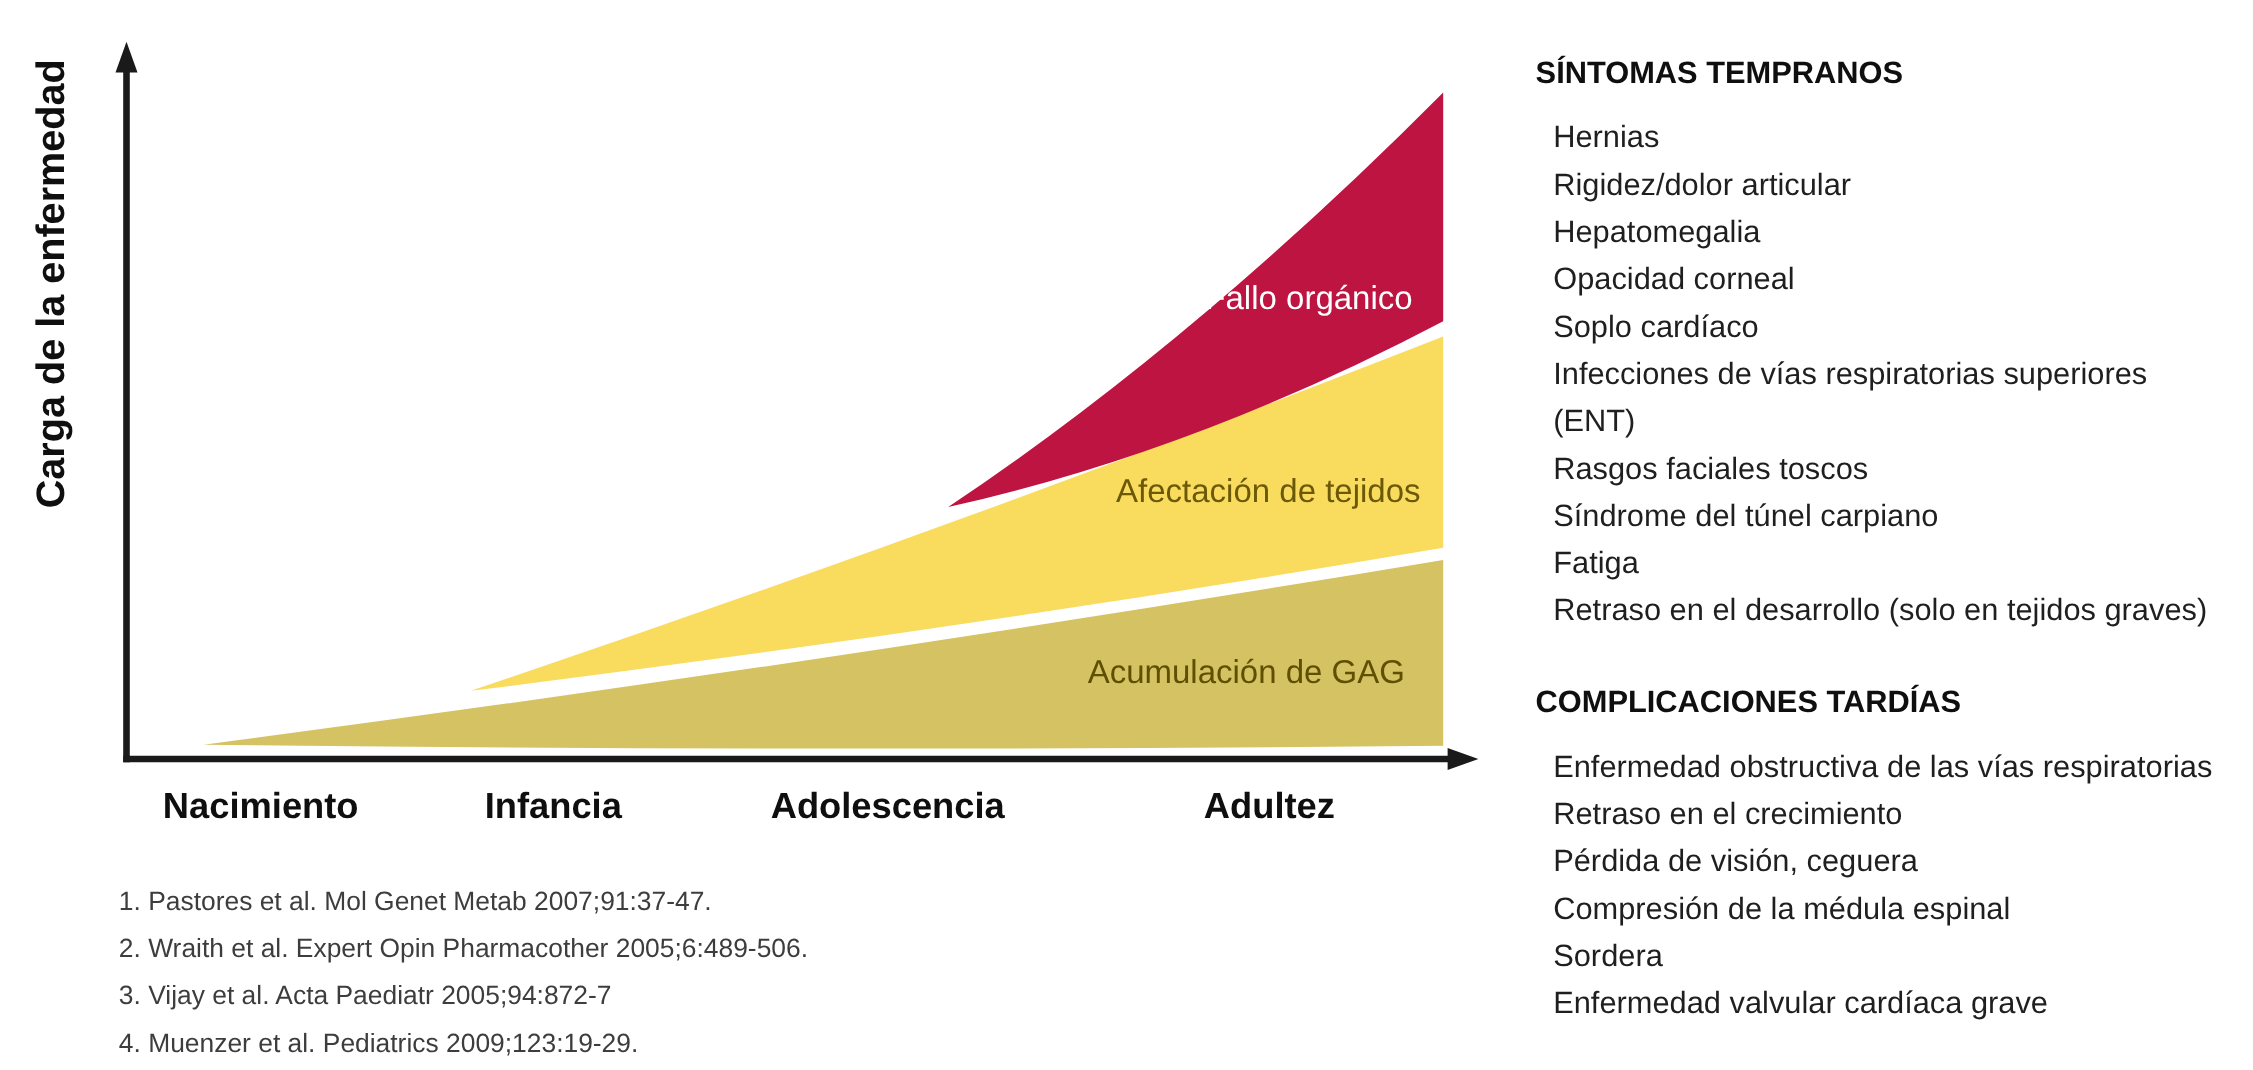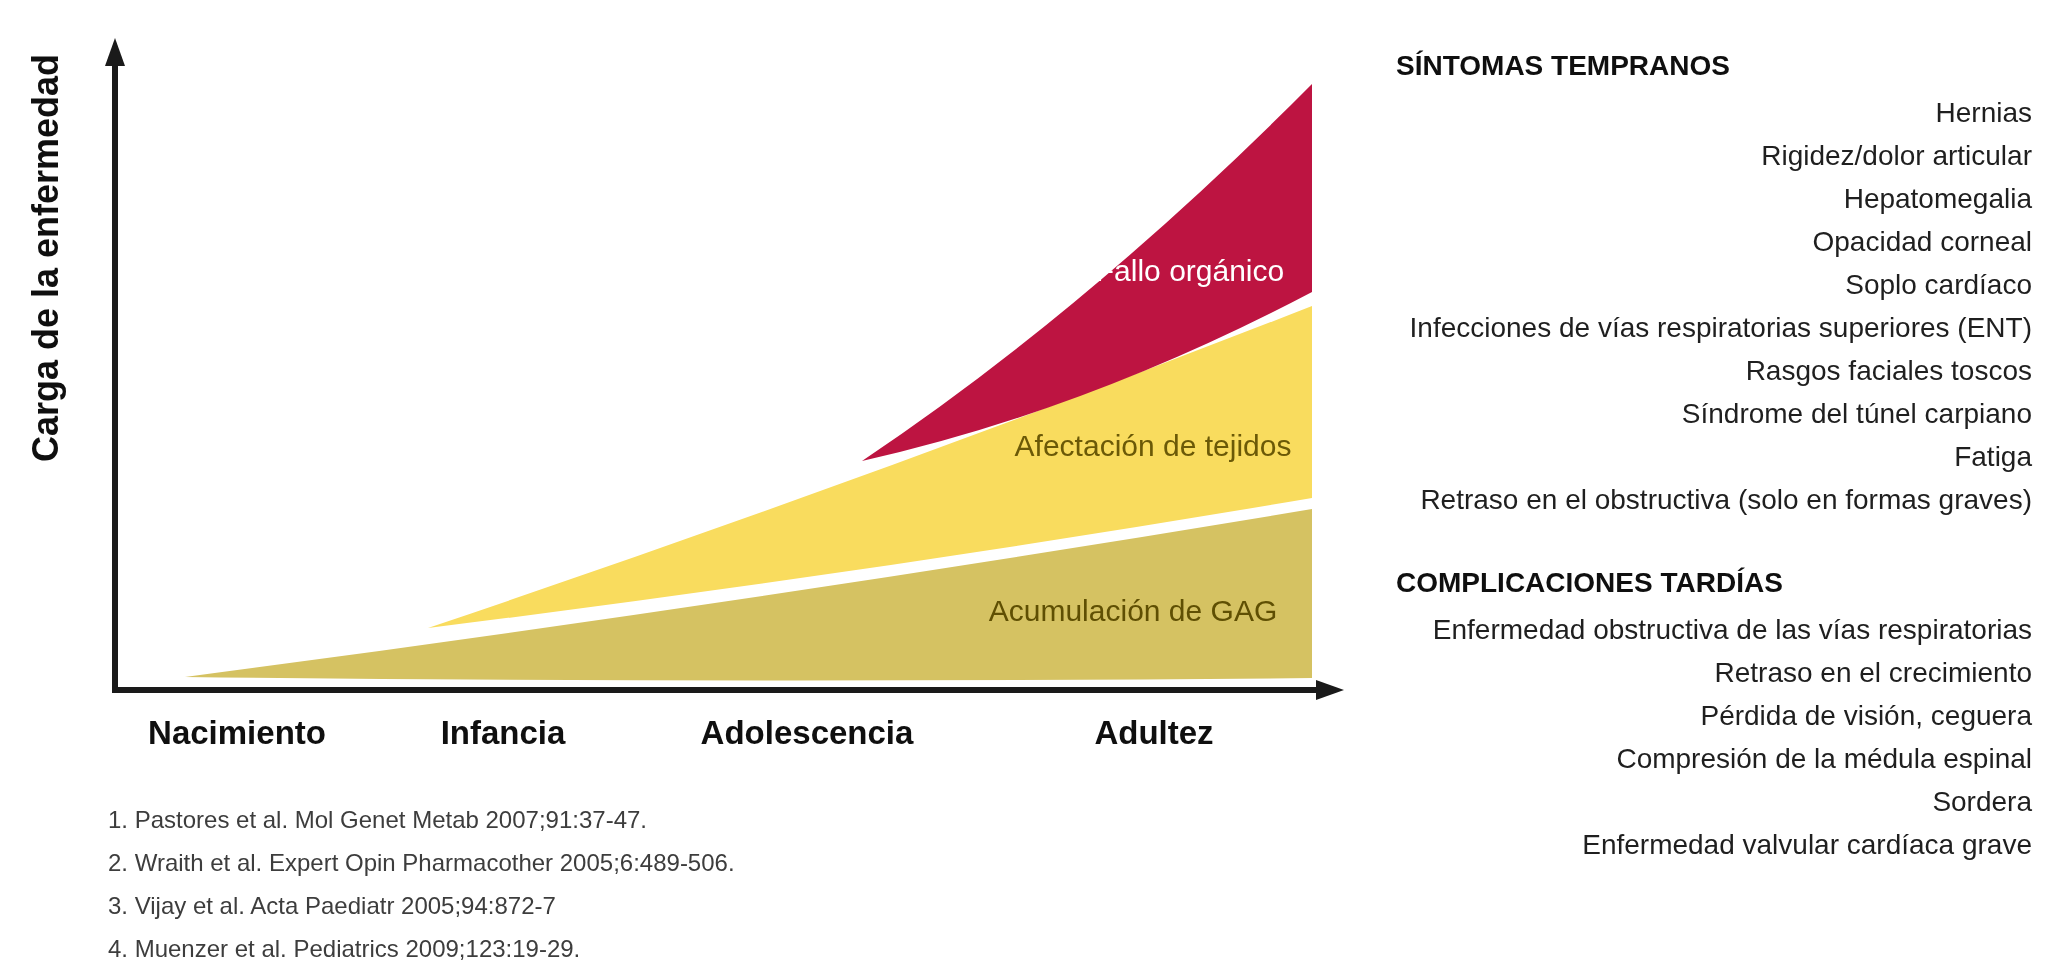--- a/index.html
+++ b/index.html
@@ -5,21 +5,21 @@
   html,body{margin:0;padding:0;background:#ffffff;}
   body{width:2048px;height:973px;position:relative;overflow:hidden;
        font-family:"Liberation Sans","DejaVu Sans",sans-serif;color:#1c1c1c;}
   .chart-svg{position:absolute;left:0;top:0;}
   .xlabel{font-family:"Liberation Sans",sans-serif;font-weight:700;font-size:33px;fill:#0f0f0f;text-anchor:middle;}
   .ylabel{font-family:"Liberation Sans",sans-serif;font-weight:700;font-size:36px;fill:#0f0f0f;text-anchor:middle;}
   .wlabel{font-family:"Liberation Sans",sans-serif;font-size:30px;text-anchor:middle;}
   .side-panel{position:absolute;left:1396px;top:44px;width:640px;font-size:28px;line-height:43px;color:#1f1f1f;}
   .panel-title{font-weight:700;color:#0f0f0f;}
   .panel-title.second{margin-top:40px;}
-  ul.plain{list-style:none;margin:4px;padding:0;text-align:right;}
+  ul.plain{list-style:none;margin:16px;padding:0;}
   .references{position:absolute;left:108px;top:798px;font-size:24px;line-height:43px;color:#3d3d3d;}
 </style>
 </head>
 <body>
 
 <svg class="chart-svg" width="1380" height="780" viewBox="0 0 1380 780">
 
   <g id="wedges">
       <path d="M 185 677 Q 748.5 603 1312 509 L 1312 678 Q 748.5 683.5 185 677 Z" fill="#D5C262"></path>
       <text x="1133" y="621" class="wlabel" fill="#5F4F03">Acumulación de GAG</text>
@@ -49,21 +49,21 @@
   <ul class="plain">
       <li>Hernias</li>
       <li>Rigidez/dolor articular</li>
       <li>Hepatomegalia</li>
       <li>Opacidad corneal</li>
       <li>Soplo cardíaco</li>
       <li>Infecciones de vías respiratorias superiores (ENT)</li>
       <li>Rasgos faciales toscos</li>
       <li>Síndrome del túnel carpiano</li>
       <li>Fatiga</li>
-      <li>Retraso en el obstructiva (solo en formas graves)</li>
+      <li>Retraso en el desarrollo (solo en tejidos graves)</li>
     </ul>
   <div class="panel-title second">COMPLICACIONES TARDÍAS</div>
   <ul class="plain">
       <li>Enfermedad obstructiva de las vías respiratorias</li>
       <li>Retraso en el crecimiento</li>
       <li>Pérdida de visión, ceguera</li>
       <li>Compresión de la médula espinal</li>
       <li>Sordera</li>
       <li>Enfermedad valvular cardíaca grave</li>
     </ul>

